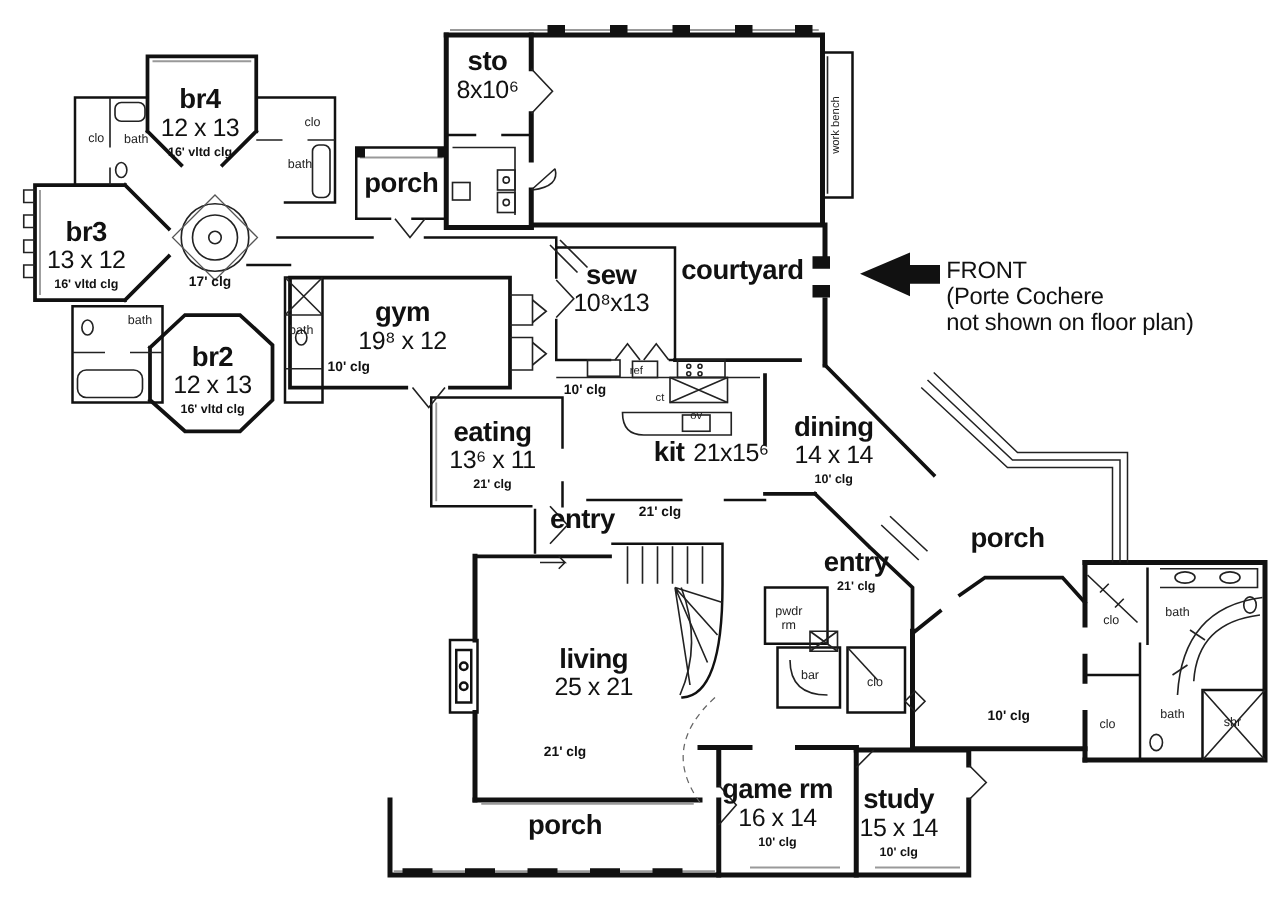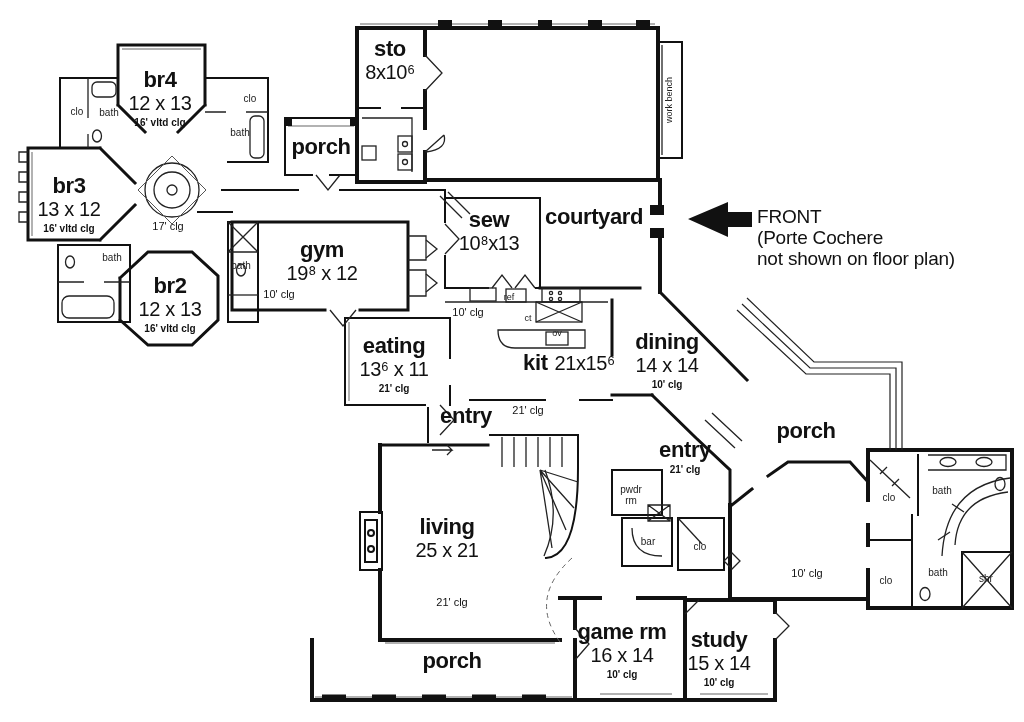--- a/index.html
+++ b/index.html
@@ -5,21 +5,21 @@
   html,body{margin:0;padding:0;background:#fff;}
   #plan{position:relative;width:1024px;height:722px;background:#ffffff;overflow:hidden;
         font-family:"Liberation Sans","DejaVu Sans",sans-serif;color:#111;}
   #walls{position:absolute;left:0;top:0;}
   .room{position:absolute;transform:translate(-50%,-50%);text-align:center;white-space:nowrap;}
   .rn{font-weight:700;font-size:22px;line-height:25px;letter-spacing:-0.4px;}
   .rd{font-weight:400;font-size:20px;line-height:23px;letter-spacing:-0.4px;}
   .rc{font-weight:700;font-size:10px;line-height:15px;}
   .inline-room .rn,.inline-room .rd{display:inline;margin-left:40px;}
   .inline-room .rd{margin-left:7px;}
-  .note{position:absolute;transform:translate(-50%,-50%);font-weight:400;font-size:11px;white-space:nowrap;}
+  .note{position:absolute;transform:translate(-50%,-50%);font-weight:700;font-size:11px;white-space:nowrap;}
   .fixture{position:absolute;transform:translate(-50%,-50%);font-size:10px;font-weight:400;color:#222;
            white-space:pre-line;text-align:center;line-height:11px;}
   .fixture.rot{transform:translate(-50%,-50%) rotate(-90deg);}
   .tiny{font-size:9px;}
   .front-note{position:absolute;left:757px;top:206px;font-size:19px;line-height:21px;font-weight:400;
               white-space:nowrap;letter-spacing:-0.2px;}
 </style>
 </head>
 <body>
 
@@ -241,21 +241,21 @@
   <div class="room" style="left:466px;top:415px">
     <div class="rn">entry</div>
   </div>
   <div class="room" style="left:685px;top:457px">
     <div class="rn">entry</div>
     <div class="rc">21' clg</div>
   </div>
   <div class="room" style="left:806px;top:430px">
     <div class="rn">porch</div>
   </div>
-  <div class="room" style="left:447px;top:538px">
+  <div class="room" style="left:475px;top:538px">
     <div class="rn">living</div>
     <div class="rd">25 x 21</div>
   </div>
   <div class="room" style="left:622px;top:650px">
     <div class="rn">game rm</div>
     <div class="rd">16 x 14</div>
     <div class="rc">10' clg</div>
   </div>
   <div class="room" style="left:719px;top:658px">
     <div class="rn">study</div>

